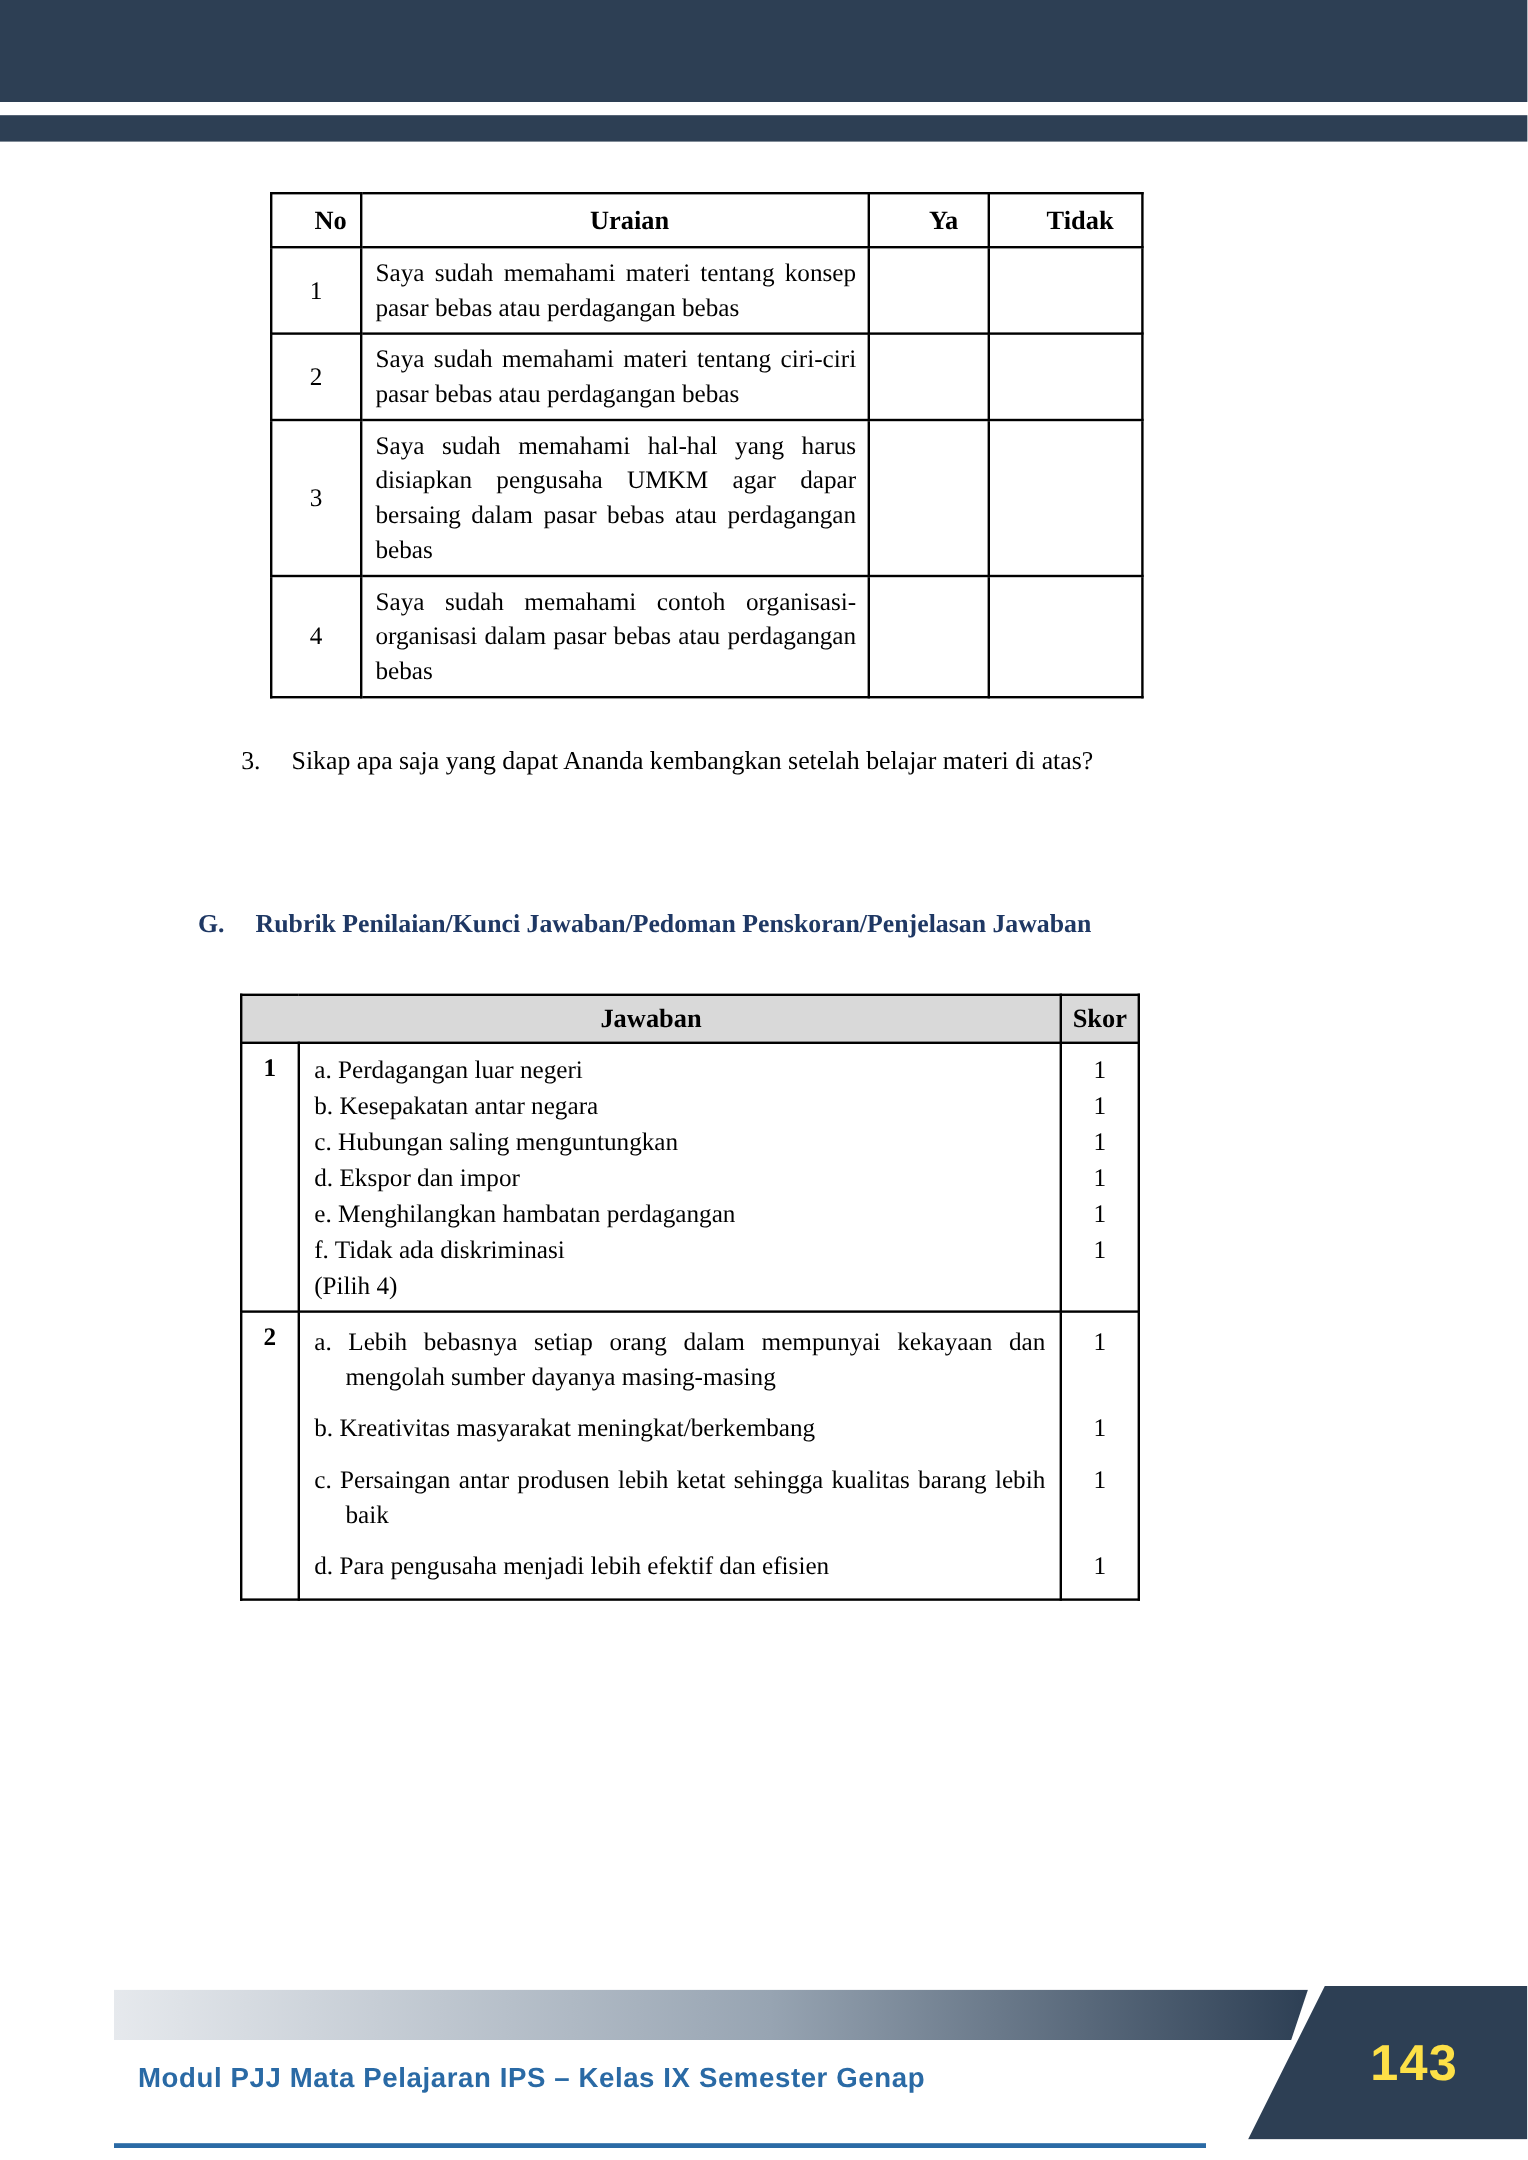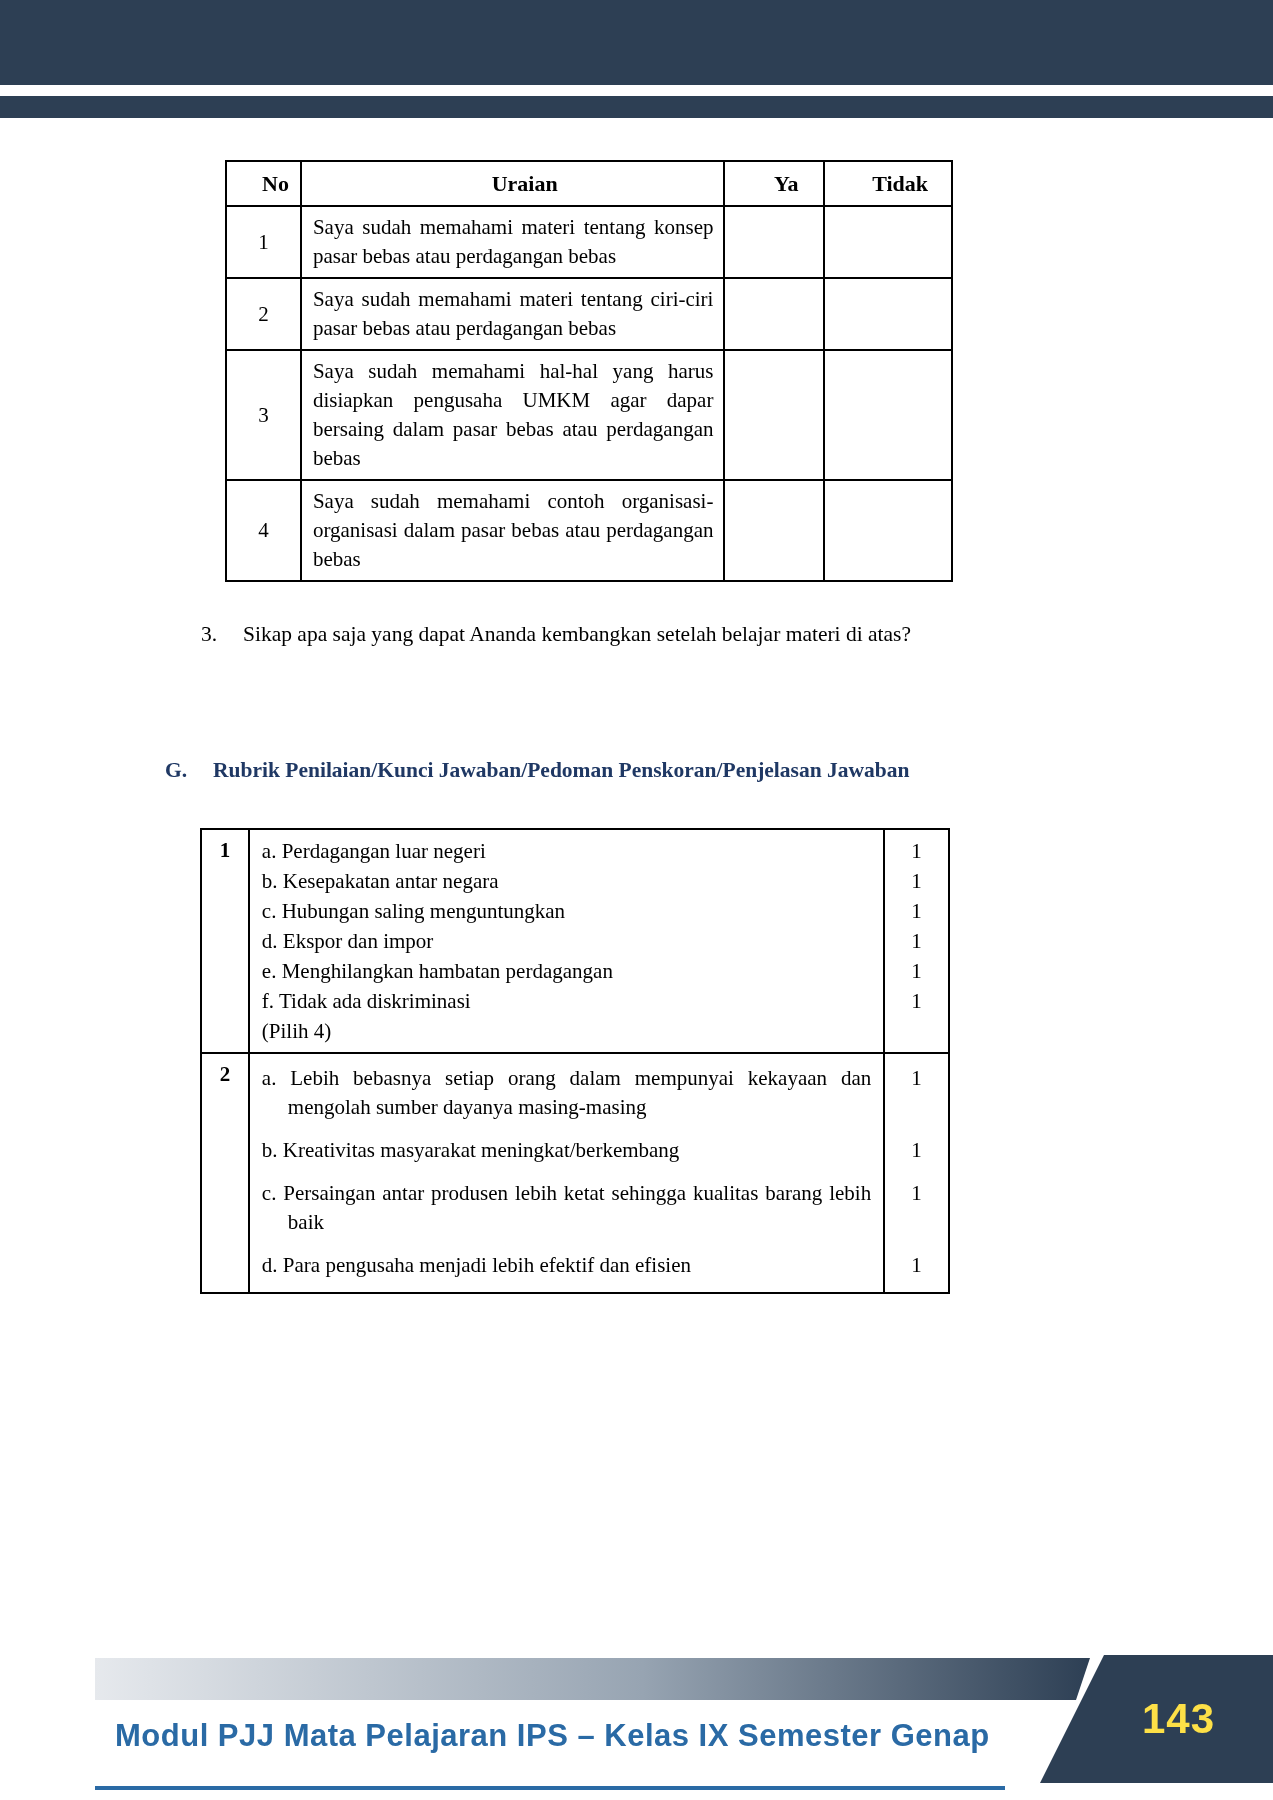--- a/index.html
+++ b/index.html
@@ -69,21 +69,21 @@
     display: flex; align-items: center; justify-content: center;
     padding-left: 44px;
   }
   .page-badge .pnum {
     color: #fde047; font-family: "Liberation Sans", sans-serif;
     font-size: 42px; font-weight: bold; letter-spacing: 1px;
   }
   .footer-title {
     position: absolute; left: 115px; top: 1718px;
     font-family: "Liberation Sans", sans-serif;
-    font-size: 31px; font-weight: bold; color: #2a6aa5; letter-spacing: 0.5px;
+    font-size: 23px; font-weight: bold; color: #2a6aa5; letter-spacing: 0.5px;
   }
   .footer-rule { position: absolute; left: 95px; top: 1786px; width: 910px; height: 4px; background: #2a6aa5; }
 </style>
 </head>
 <body>
 
 <div class="bar-top"></div>
 <div class="bar-thin"></div>
 
 <table class="tbl1">
@@ -124,20 +124,24 @@
 <div class="q3">
   <span class="num">3.</span><span>Sikap apa saja yang dapat Ananda kembangkan setelah belajar materi di atas?</span>
 </div>
 
 <div class="secg">
   <span class="lbl">G.</span><span>Rubrik Penilaian/Kunci Jawaban/Pedoman Penskoran/Penjelasan Jawaban</span>
 </div>
 
 <table class="tbl2">
   <tbody>
+      <tr>
+    <th colspan="2">Jawaban</th>
+    <th>Skor</th>
+  </tr>
   <tr class="r1">
     <td class="no">1</td>
     <td class="ans">
       <div>a. Perdagangan luar negeri</div>
       <div>b. Kesepakatan antar negara</div>
       <div>c. Hubungan saling menguntungkan</div>
       <div>d. Ekspor dan impor</div>
       <div>e. Menghilangkan hambatan perdagangan</div>
       <div>f. Tidak ada diskriminasi</div>
       <div>(Pilih 4)</div>

